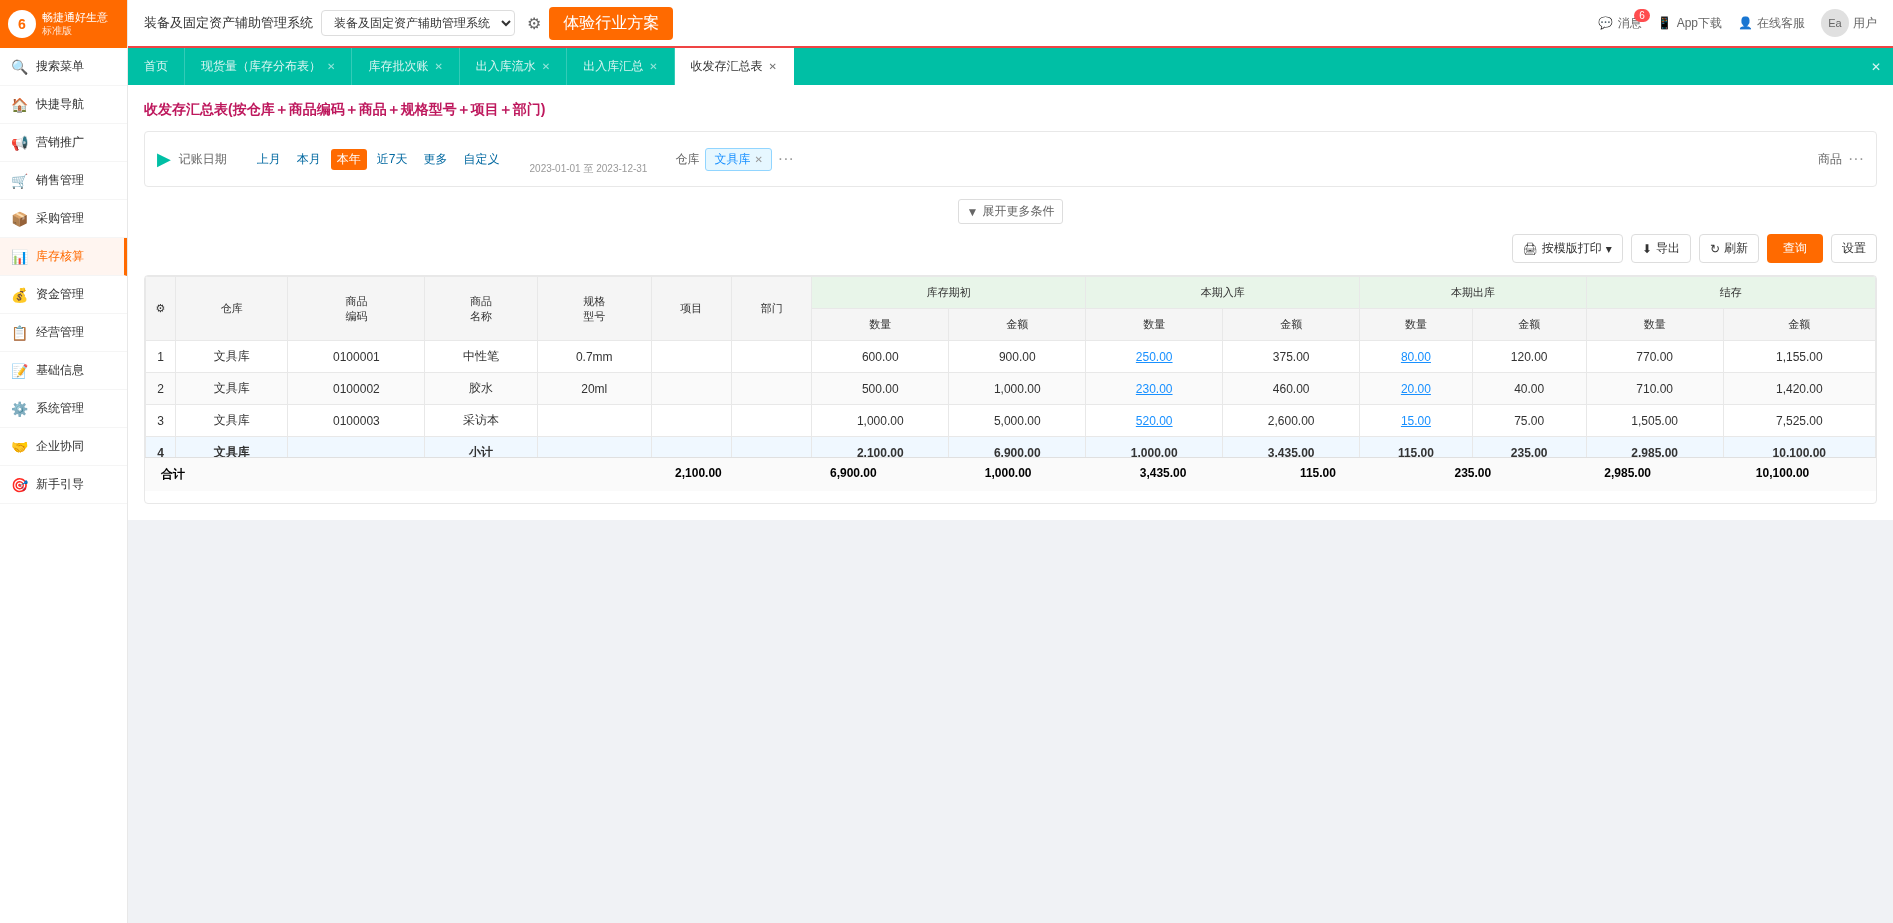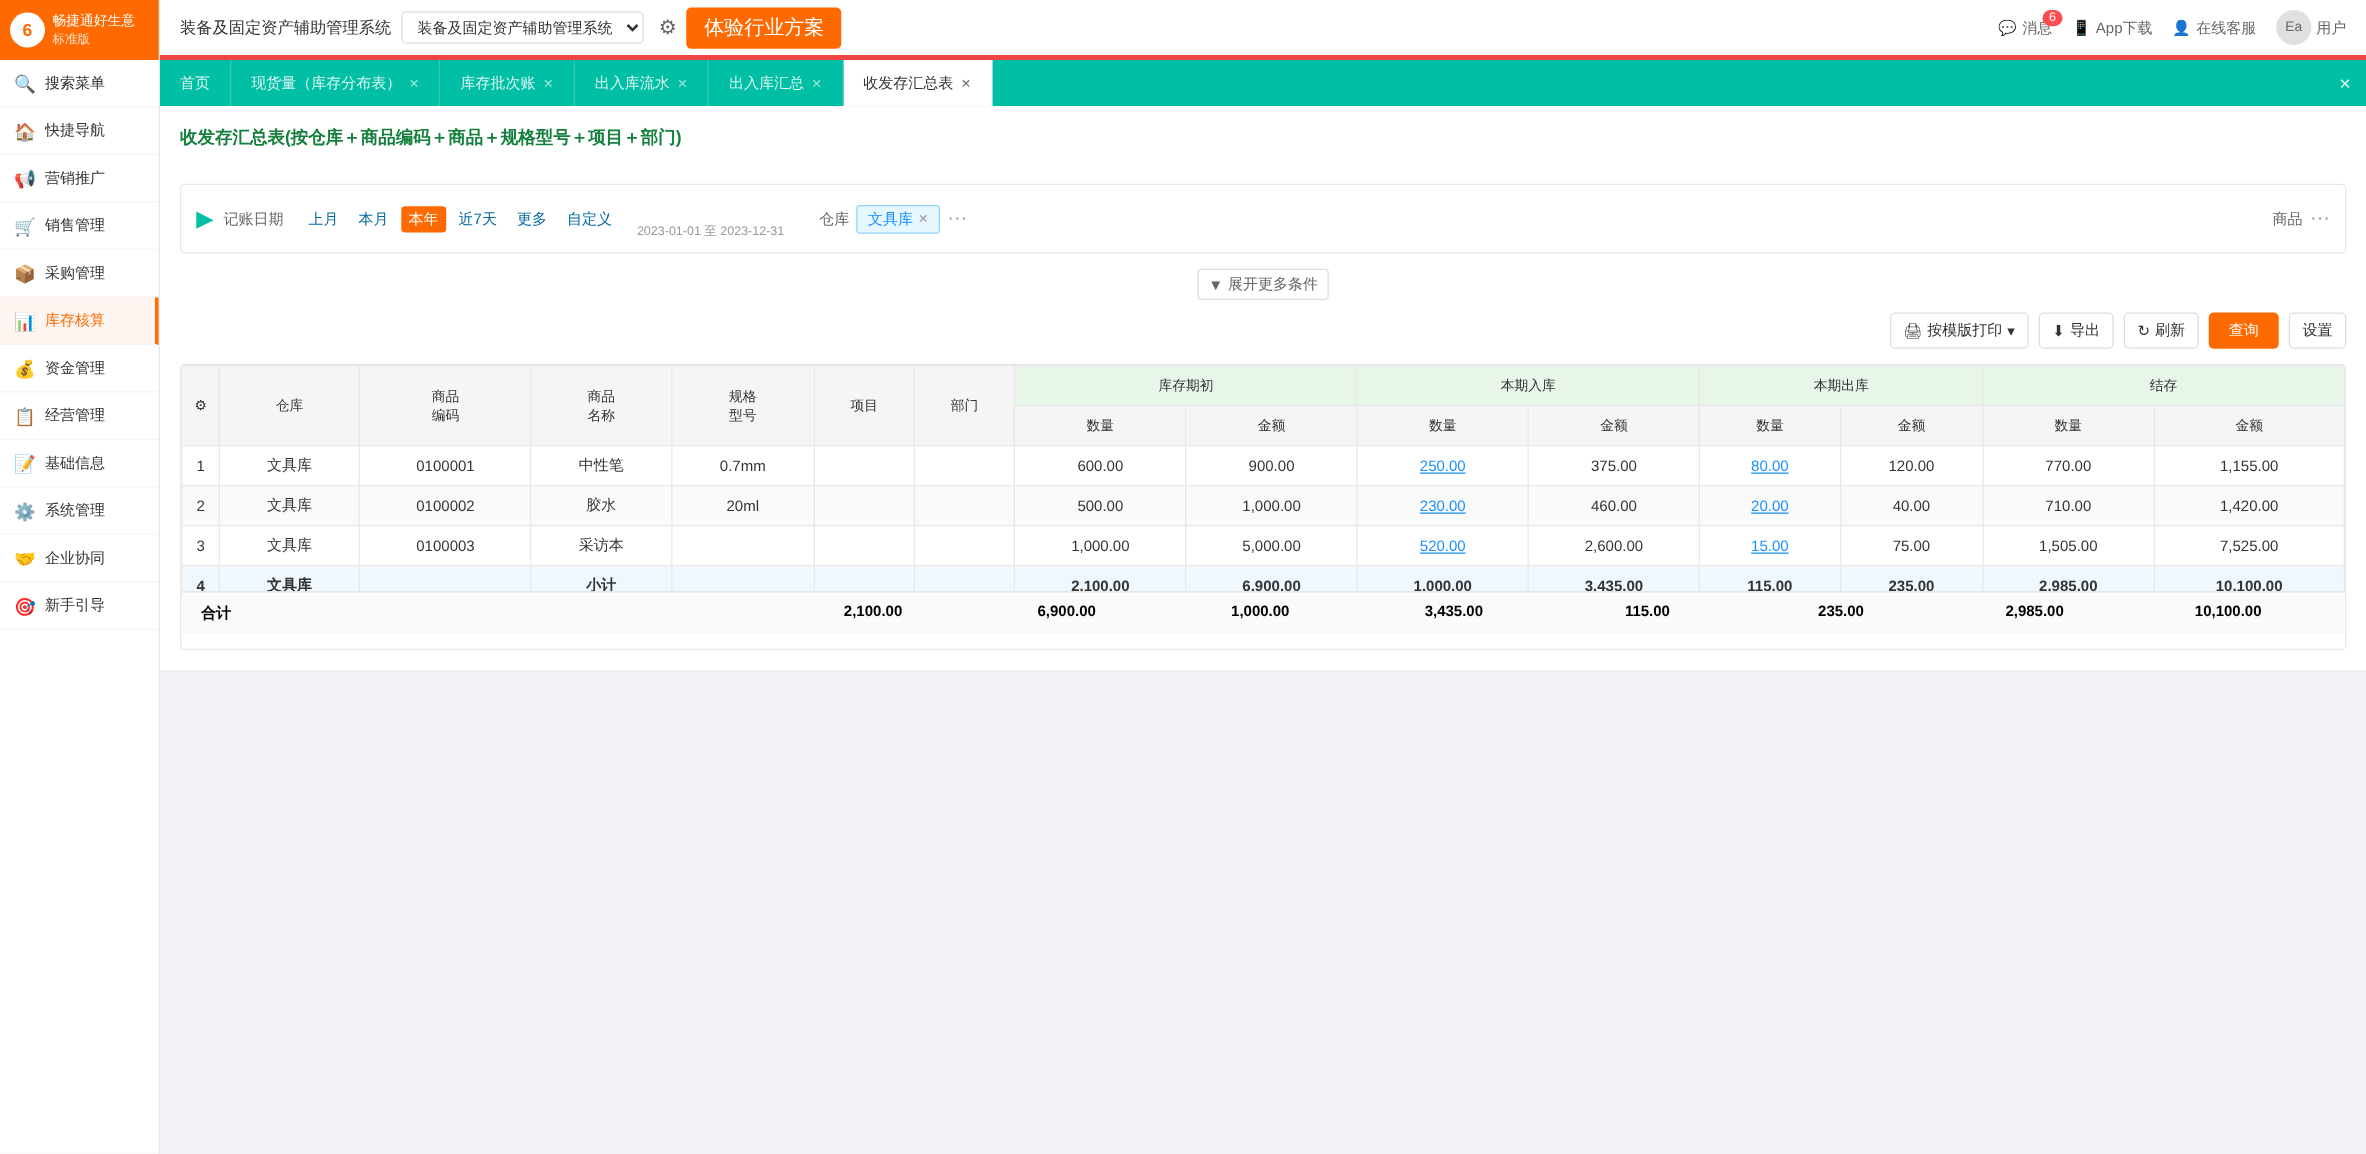--- a/index.html
+++ b/index.html
@@ -13,21 +13,21 @@
     .sidebar-subtitle { color: rgba(255,255,255,0.8); font-size: 10px; }
     .sidebar-nav { flex: 1; overflow-y: auto; }
     .sidebar-item { display: flex; align-items: center; gap: 8px; padding: 10px 12px; cursor: pointer; color: #333; font-size: 12px; border-bottom: 1px solid #f5f5f5; }
     .sidebar-item.active { background: #fff5f0; color: #ff6a00; border-right: 3px solid #ff6a00; }
     .sidebar-icon { width: 16px; height: 16px; display: flex; align-items: center; justify-content: center; font-size: 14px; flex-shrink: 0; }
 
     
     .main { flex: 1; display: flex; flex-direction: column; overflow: hidden; }
 
     
-    .topbar { background: #fff; border-bottom: 4px solid #ef4444; padding: 0 16px; display: flex; align-items: center; justify-content: space-between; height: 48px; flex-shrink: 0; }
+    .topbar { background: #fff; border-bottom: 2px solid #ef4444; padding: 0 16px; display: flex; align-items: center; justify-content: space-between; height: 48px; flex-shrink: 0; }
     .topbar-left { display: flex; align-items: center; gap: 8px; }
     .system-name { font-size: 13px; color: #333; }
     .topbar-select { border: 1px solid #ddd; border-radius: 4px; padding: 4px 8px; font-size: 12px; color: #333; background: #fff; }
     .topbar-gear { color: #666; font-size: 16px; cursor: pointer; margin-left: 4px; }
     .topbar-btn { background: #ff6a00; color: #fff; border: none; border-radius: 4px; padding: 6px 14px; font-size: 16px; cursor: pointer; }
     .topbar-right { display: flex; align-items: center; gap: 16px; }
     .topbar-icon-item { display: flex; align-items: center; gap: 4px; color: #666; font-size: 12px; cursor: pointer; position: relative; }
     .badge { background: #ff4d4f; color: #fff; border-radius: 10px; padding: 1px 5px; font-size: 10px; position: absolute; top: -6px; right: -8px; }
     .user-avatar { width: 28px; height: 28px; background: #e0e0e0; border-radius: 50%; display: flex; align-items: center; justify-content: center; font-size: 11px; color: #666; }
 
@@ -36,26 +36,26 @@
     .tab { padding: 10px 16px; color: rgba(255,255,255,0.85); font-size: 12px; cursor: pointer; display: flex; align-items: center; gap: 6px; white-space: nowrap; border-right: 1px solid rgba(255,255,255,0.2); }
     .tab.active { background: #fff; color: #333; }
     .tab-close { font-size: 10px; opacity: 0.7; }
     .tabs-end-close { margin-left: auto; padding: 10px 12px; color: rgba(255,255,255,0.85); cursor: pointer; }
 
     
     .content { flex: 1; overflow-y: auto; padding: 0; background: #f0f2f5; }
     .page-content { background: #fff; margin: 0; padding: 16px; }
 
     
-    .page-title { font-size: 14px; font-weight: bold; color: #15803d; margin-bottom: 28px; }
+    .page-title { font-size: 14px; font-weight: bold; color: #be185d; margin-bottom: 12px; }
 
     
     .filter-bar { background: #fff; border: 1px solid #e8e8e8; border-radius: 4px; padding: 10px 12px; margin-bottom: 12px; display: flex; align-items: center; flex-wrap: wrap; gap: 8px; }
     .filter-arrow { color: #00bfa5; font-size: 18px; cursor: pointer; }
-    .filter-section { display: flex; align-items: center; gap: 14px; }
+    .filter-section { display: flex; align-items: center; gap: 24px; }
     .filter-label { color: #666; font-size: 12px; }
     .filter-date-options { display: flex; align-items: center; gap: 4px; }
     .date-option { padding: 2px 6px; border-radius: 3px; font-size: 12px; color: #0369a1; cursor: pointer; }
     .date-option.active { background: #ff6a00; color: #fff; border-radius: 3px; }
     .date-range { font-size: 10px; color: #999; margin-top: 20px; }
     .warehouse-tag { background: #e6f7ff; border: 1px solid #91d5ff; border-radius: 3px; padding: 2px 8px; font-size: 12px; color: #1890ff; display: flex; align-items: center; gap: 4px; }
     .tag-close { cursor: pointer; color: #999; font-size: 10px; }
     .expand-btn { display: flex; align-items: center; gap: 4px; color: #666; font-size: 12px; cursor: pointer; border: 1px solid #ddd; border-radius: 3px; padding: 3px 8px; }
 
     

